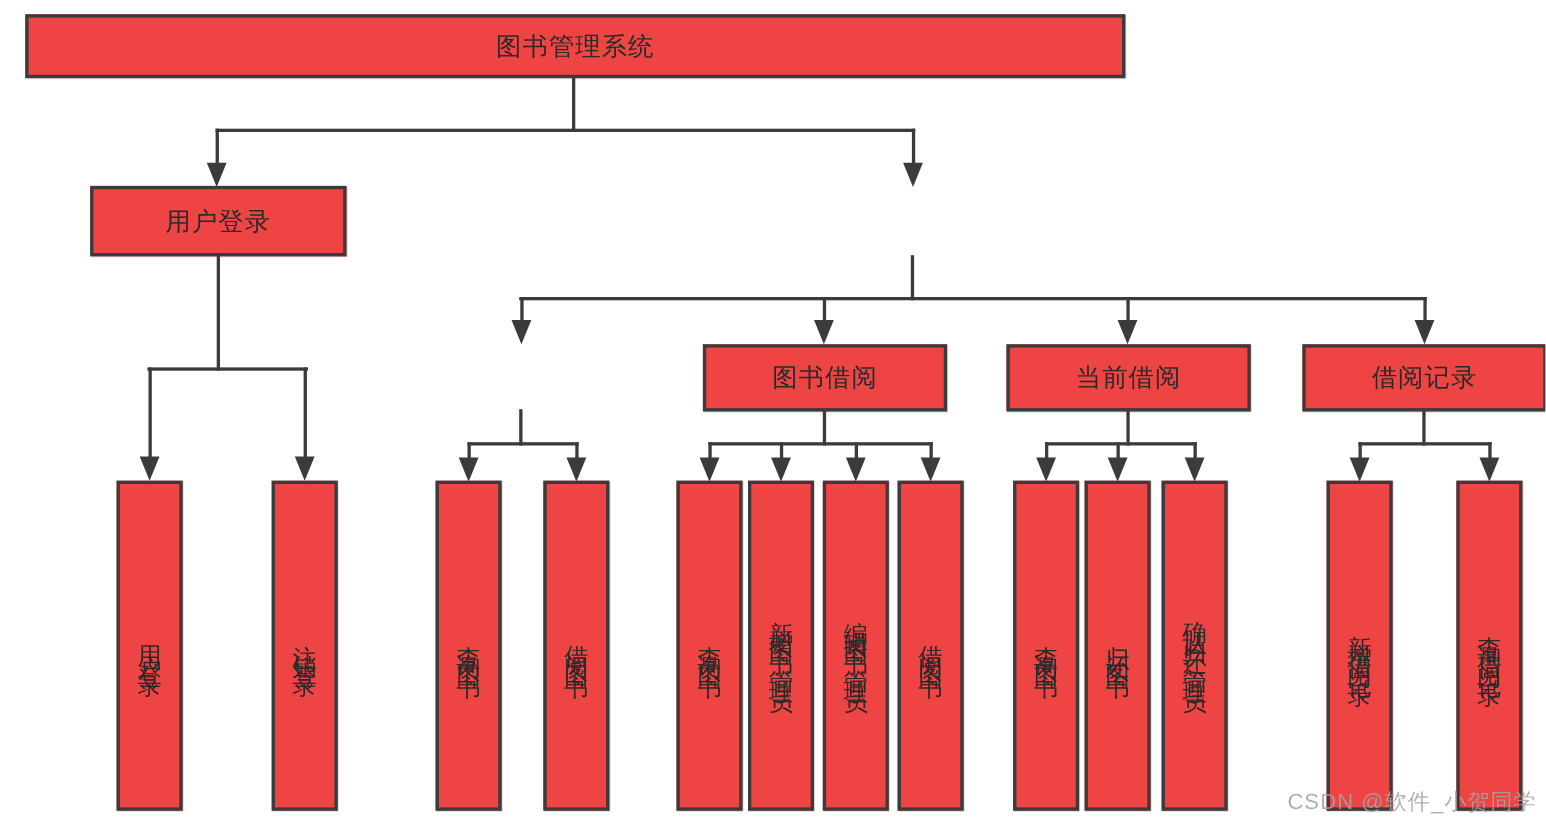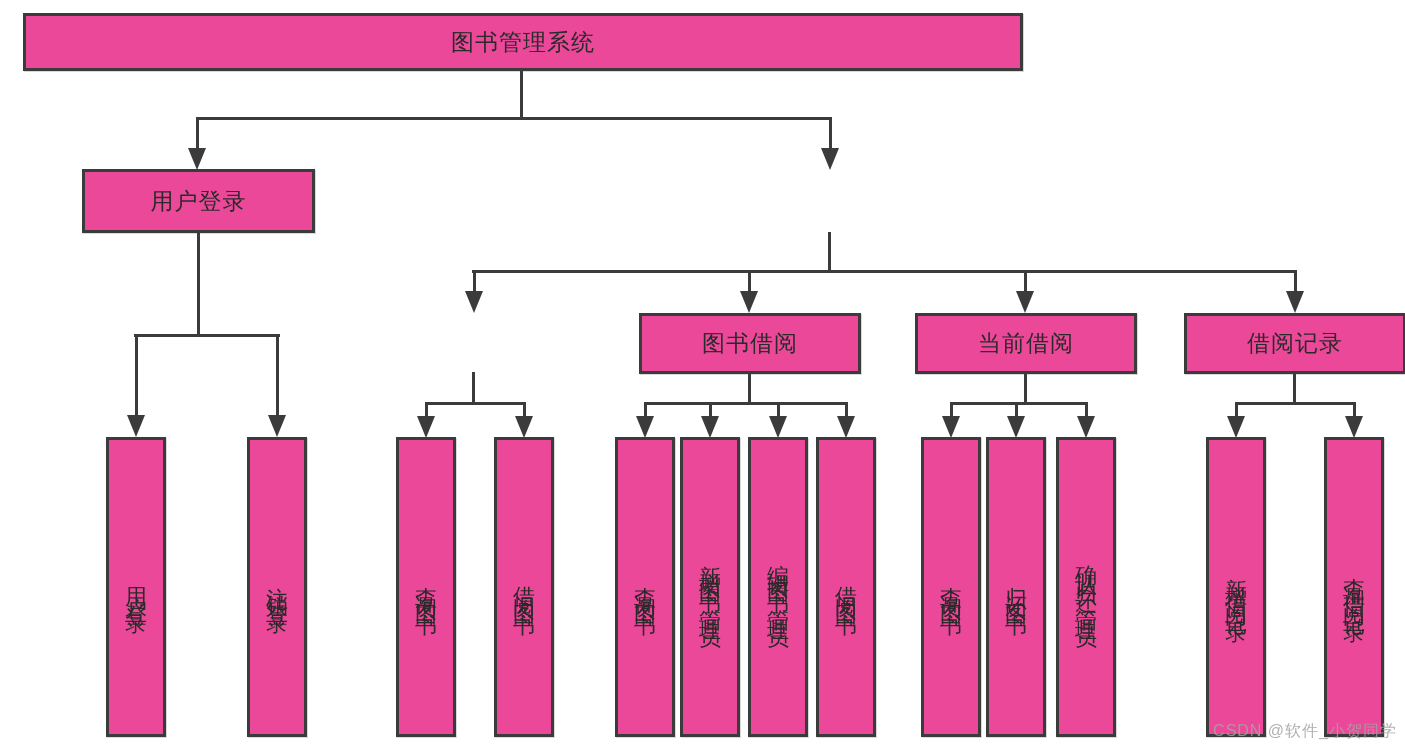--- a/index.html
+++ b/index.html
@@ -14,21 +14,21 @@
   .canvas{
     position:relative;
     width:1405px;height:747px;
     background:var(--bg);
     overflow:hidden;
   }
   
   .node{
     position:absolute;
     border:3px solid var(--line);
-    background:#ec4899;
+    background:#ef4444;
     display:flex;align-items:center;justify-content:center;
     font-size:23px;
     letter-spacing:1px;
     color:var(--text);
     box-shadow:1px 1px 0 rgba(0,0,0,0.15);
   }
   .leaf{
     writing-mode:vertical-rl;
     text-orientation:mixed;
     font-size:22px;
@@ -48,21 +48,21 @@
   }
   .arrow .head{
     position:absolute;left:0;bottom:0;width:0;height:0;
     border-left:9px solid transparent;
     border-right:9px solid transparent;
     border-top:22px solid var(--line);
   }
   .watermark{
     position:absolute;
     right:8px;bottom:5px;
-    font-size:16px;
+    font-size:20px;
     color:var(--wm);
     opacity:0.85;
     letter-spacing:1px;
     z-index:5;
     white-space:nowrap;
   }
 </style>
 </head>
 <body>
 

